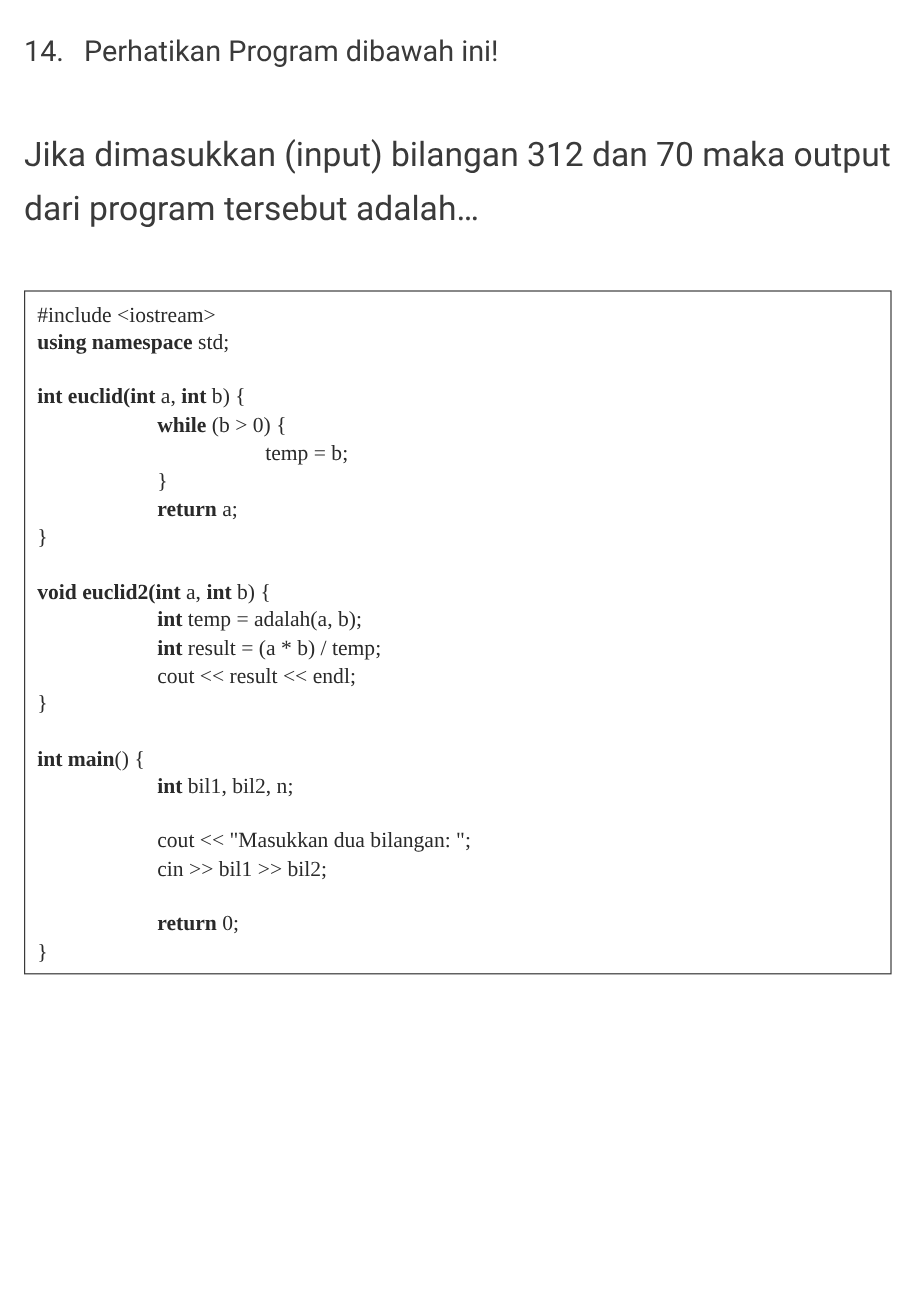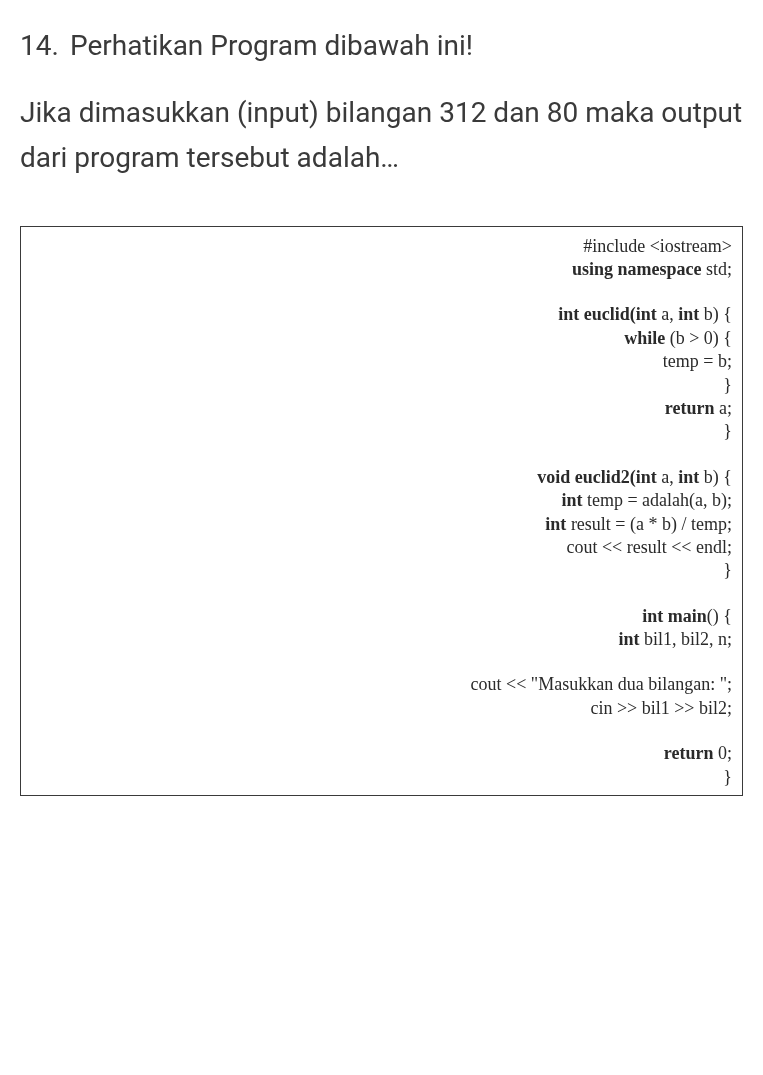--- a/index.html
+++ b/index.html
@@ -8,41 +8,40 @@
       box-sizing: border-box;
     }
     body {
       font-family: -apple-system, BlinkMacSystemFont, 'Segoe UI', Roboto, sans-serif;
       background: #ffffff;
       padding: 25px 20px;
       width: 763px;
       color: #3a3a3a;
     }
     .question-number-title {
-      font-size: 28px;
+      font-size: 24px;
       font-weight: 400;
       line-height: 1.5;
       color: #3a3a3a;
-      margin-bottom: 24px;
+      margin-bottom: 46px;
     }
     .question-text {
       font-size: 28px;
       font-weight: 400;
       line-height: 1.6;
       color: #3a3a3a;
       margin-bottom: 45px;
     }
     .code-box {
       border: 1px solid #3a3a3a;
       padding: 8px 10px 6px 10px;
       font-family: 'Times New Roman', Times, serif;
       font-size: 18px;
       line-height: 1.3;
       color: #2a2a2a;
-      text-align: right;
     }
     .code-line {
       white-space: pre;
     }
     .bold {
       font-weight: bold;
     }
     .indent1 {
       padding-left: 100px;
     }
@@ -57,21 +56,21 @@
       width: 50px;
     }
   </style>
 </head>
 <body>
 
 <div class="question-number-title">
   <span class="q-num">14.</span><span>Perhatikan Program dibawah ini!</span>
 </div>
 
-<div class="question-text">Jika dimasukkan (input) bilangan 312 dan 80 maka output dari program tersebut adalah…</div>
+<div class="question-text">Jika dimasukkan (input) bilangan 312 dan 70 maka output dari program tersebut adalah…</div>
 
 <div class="code-box">
   <div class="code-line"><span>#include &lt;iostream&gt;</span></div>
   <div class="code-line"><span class="bold">using namespace </span><span>std;</span></div>
   <div class="blank-line"></div>
   <div class="code-line"><span class="bold">int euclid(int </span><span>a, </span><span class="bold">int </span><span>b) {</span></div>
   <div class="code-line indent1"><span class="bold">while </span><span>(b &gt; 0) {</span></div>
   <div class="code-line indent2"><span>temp = b;</span></div>
   <div class="code-line indent1"><span>}</span></div>
   <div class="code-line indent1"><span class="bold">return </span><span>a;</span></div>

